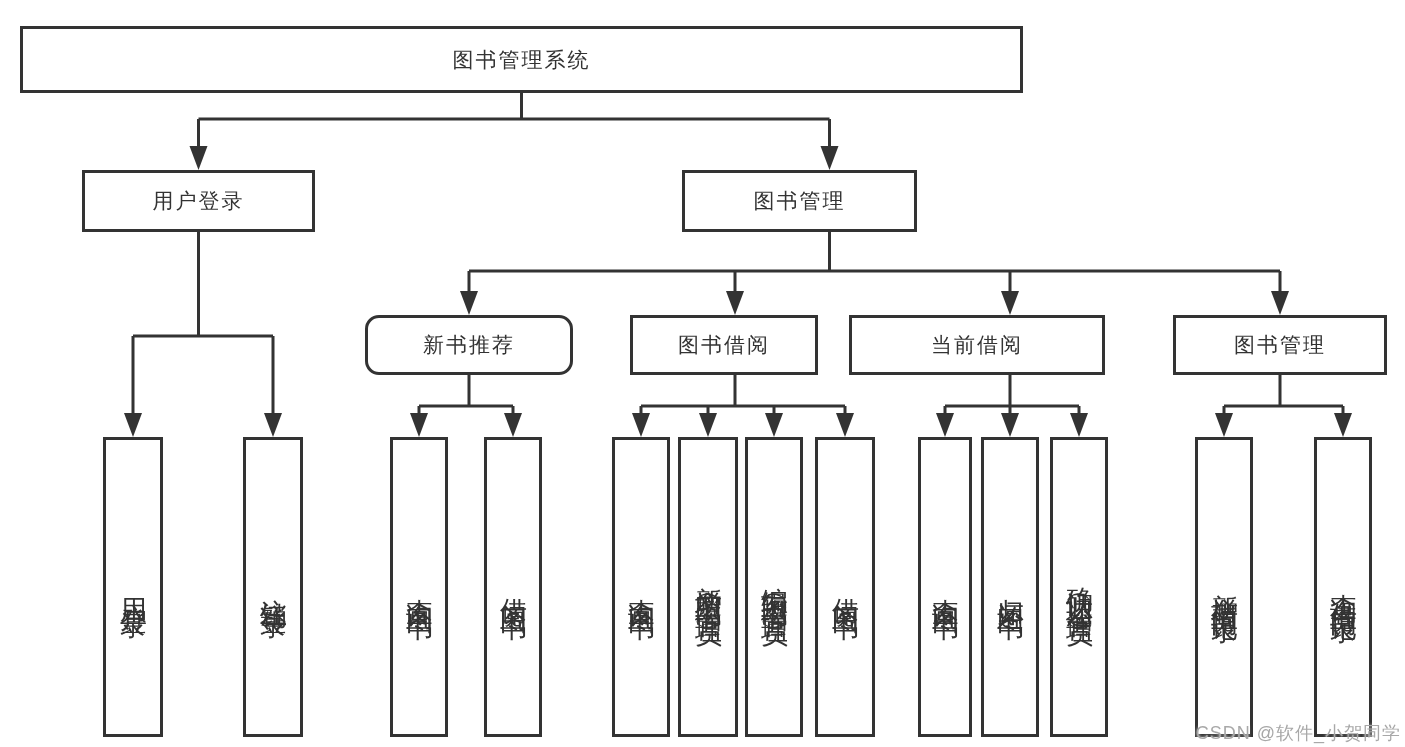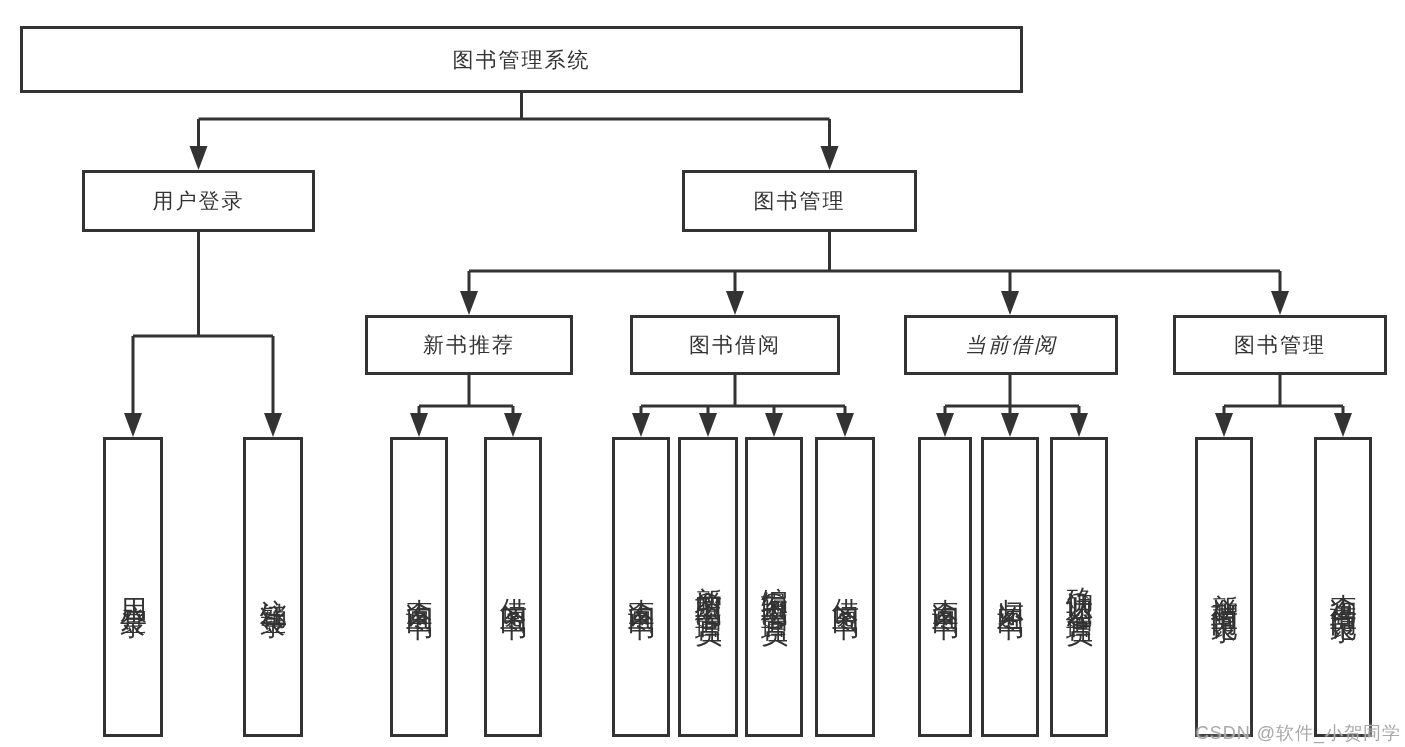--- a/index.html
+++ b/index.html
@@ -112,23 +112,23 @@
       <polygon points="1215,413 1233,413 1224,437"></polygon>
       <polygon points="1334,413 1352,413 1343,437"></polygon>
     </g>
   </svg>
 
   <div class="node hbox" style="left:20px; top:26px; width:1003px; height:67px;">图书管理系统</div>
 
   <div class="node hbox" style="left:82px; top:170px; width:233px; height:62px;">用户登录</div>
   <div class="node hbox" style="left:682px; top:170px; width:235px; height:62px;">图书管理</div>
 
-  <div class="node hbox" style="left:365px; top:315px; width:208px; height:60px;">新书推荐</div>
-  <div class="node hbox" style="left:630px; top:315px; width:210px; height:60px;">图书借阅</div>
-  <div class="node hbox" style="left:904px; top:315px; width:214px; height:60px;font-style:italic;">当前借阅</div>
+  <div class="node hbox" style="left:365px; top:315px; width:208px; height:60px;border-radius:14px;">新书推荐</div>
+  <div class="node hbox" style="left:630px; top:315px; width:188px; height:60px;">图书借阅</div>
+  <div class="node hbox" style="left:849px; top:315px; width:256px; height:60px;">当前借阅</div>
   <div class="node hbox" style="left:1173px; top:315px; width:214px; height:60px;">图书管理</div>
 
   <div class="node vbox" style="left:103px; top:437px; width:60px; height:300px;">用户登录</div>
   <div class="node vbox" style="left:243px; top:437px; width:60px; height:300px;">注销登录</div>
 
   <div class="node vbox" style="left:390px; top:437px; width:58px; height:300px;">查询图书</div>
   <div class="node vbox" style="left:484px; top:437px; width:58px; height:300px;">借阅图书</div>
 
   <div class="node vbox" style="left:612px; top:437px; width:58px; height:300px;">查询图书</div>
   <div class="node vbox" style="left:678px; top:437px; width:60px; height:300px;">新增图书（管理员）</div>

